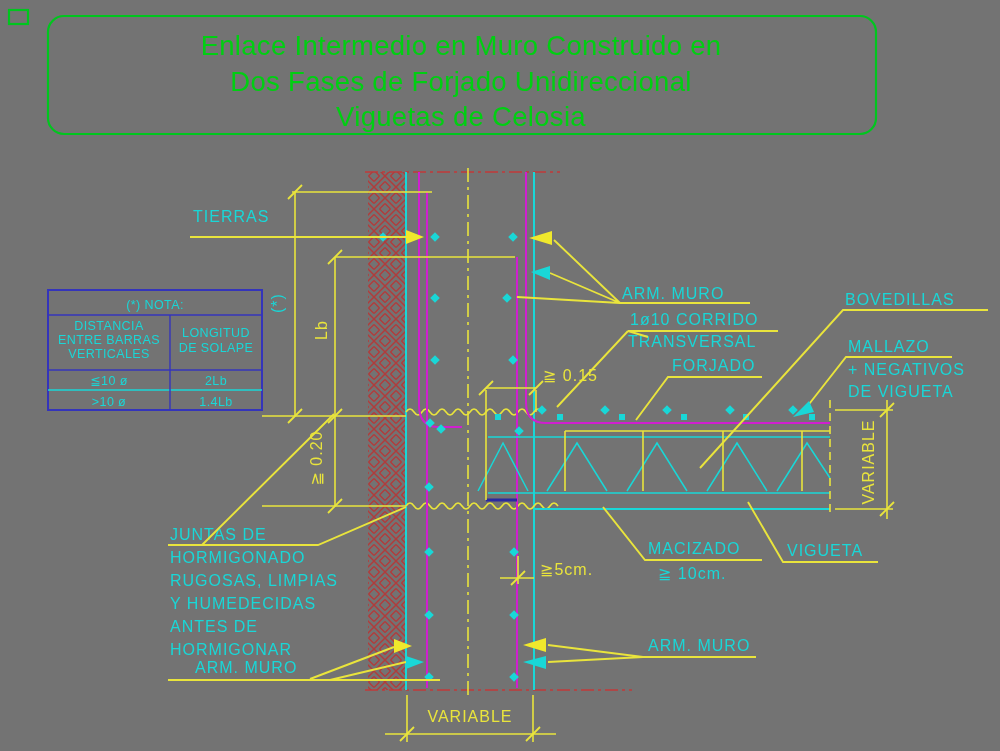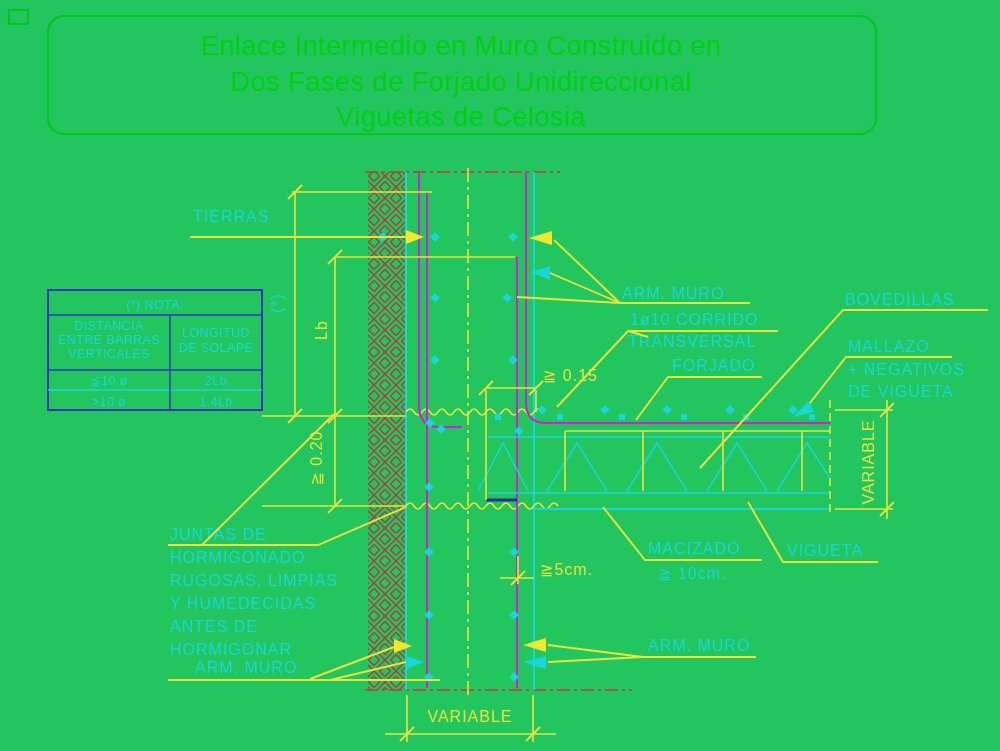--- a/index.html
+++ b/index.html
@@ -1,16 +1,16 @@
 <!DOCTYPE html>
 <html><head>
 <meta charset="utf-8">
 <style>
   html,body{margin:0;padding:0;background:#ffffff;}
-  .canvas{position:relative;width:1000px;height:751px;background:#22c55e;overflow:hidden;
+  .canvas{position:relative;width:1000px;height:751px;background:#737373;overflow:hidden;
           font-family:"Liberation Sans", sans-serif;}
   svg text{font-family:"Liberation Sans", sans-serif;}
   
   .y{stroke:#e9e43c;fill:none;stroke-width:1.6;}
   .yt{stroke:#e9e43c;fill:none;stroke-width:1.9;}
   .c{stroke:#19d7d7;fill:none;stroke-width:2;}
   .c1{stroke:#19d7d7;fill:none;stroke-width:1.5;}
   .m{stroke:#cf1fcf;fill:none;stroke-width:2;}
   .navy{stroke:#2a2aa0;fill:none;stroke-width:3;}
   .tblB{stroke:#3434bb;fill:none;stroke-width:2;}

